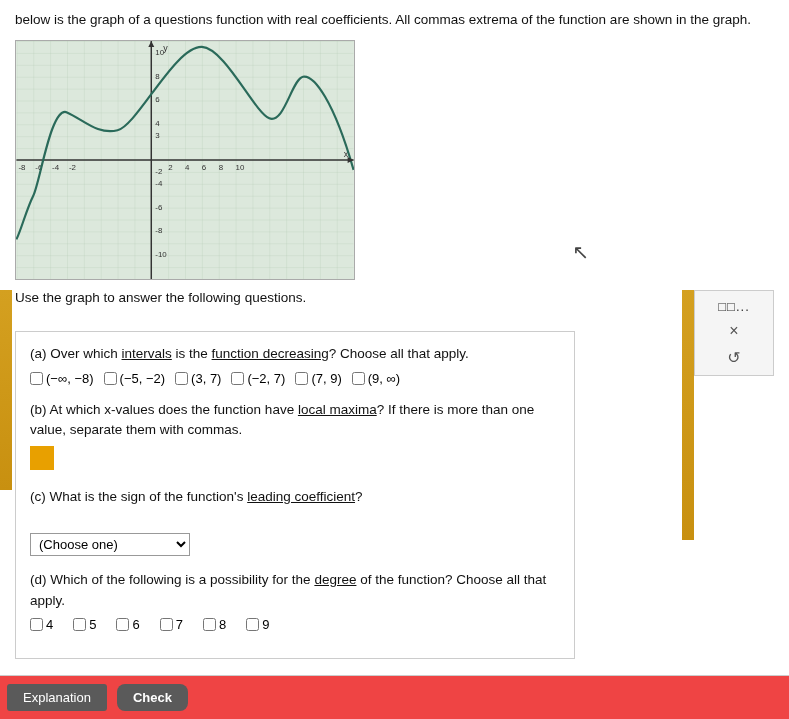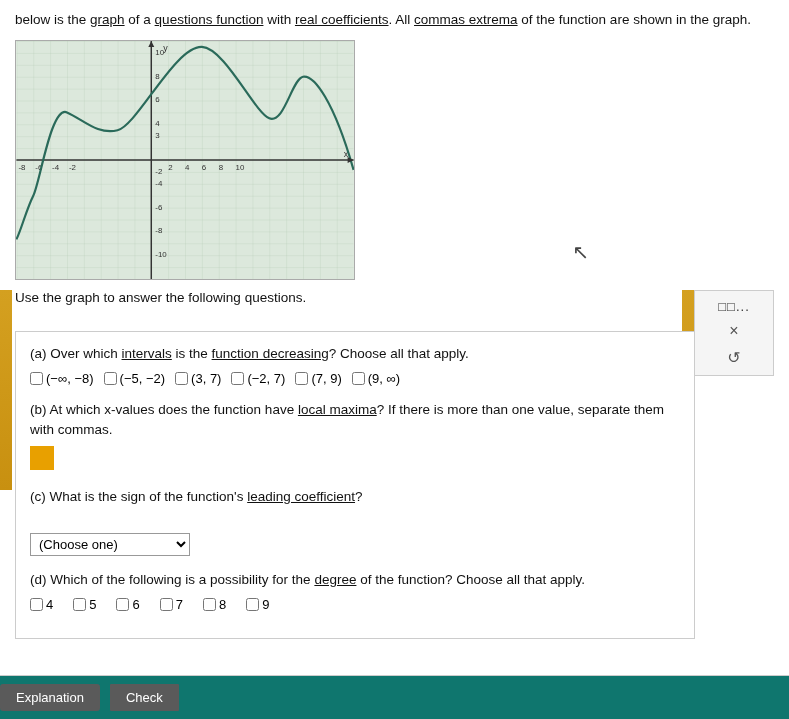--- a/index.html
+++ b/index.html
@@ -21,21 +21,20 @@
     }
 
     .intro-text {
       font-size: 13.5px;
       line-height: 1.5;
       margin-bottom: 10px;
       color: #111;
     }
 
     .intro-text span.underline {
-      text-decoration: underline;
       margin-top: 20px;
     }
 
     
     .graph-container {
       width: 340px;
       height: 240px;
       border: 1px solid #aaa;
       background: #e8f0e8;
       margin-bottom: 10px;
@@ -47,21 +46,21 @@
       font-size: 13.5px;
       margin-bottom: 26px;
       color: #111;
     }
 
     
     .question-box {
       border: 1px solid #ccc;
       background: #fff;
       padding: 12px 14px;
-      width: 680px;
+      width: 560px;
       position: relative;
     }
 
     .question-section {
       margin-bottom: 14px;
     }
 
     .question-label {
       font-size: 13.5px;
       color: #111;
@@ -150,45 +149,46 @@
       color: #555;
       cursor: pointer;
     }
 
     
     .bottom-bar {
       position: fixed;
       bottom: 0;
       left: 0;
       width: 789px;
-      background: #0f766e;
+      background: #ef4444;
       border-top: 1px solid #ccc;
-      padding: 8px 0;
+      padding: 8px 7px;
       display: flex;
       gap: 10px;
     }
 
     .btn-explanation {
       background: #5a5a5a;
       color: #fff;
       border: none;
       padding: 6px 16px;
       font-size: 13px;
       border-radius: 3px;
       cursor: pointer;
     }
 
     .btn-check {
       background: #5a5a5a;
       color: #fff;
       border: none;
       padding: 6px 16px;
       font-size: 13px;
-      border-radius: 1px;
-      cursor: pointer;
+      border-radius: 8px;
+      cursor: pointer;
+      font-weight: bold;
     }
 
     
     .left-strip {
       position: absolute;
       left: 0;
       top: 290px;
       width: 12px;
       height: 200px;
       background: linear-gradient(to bottom, #d4a020, #c89010);

